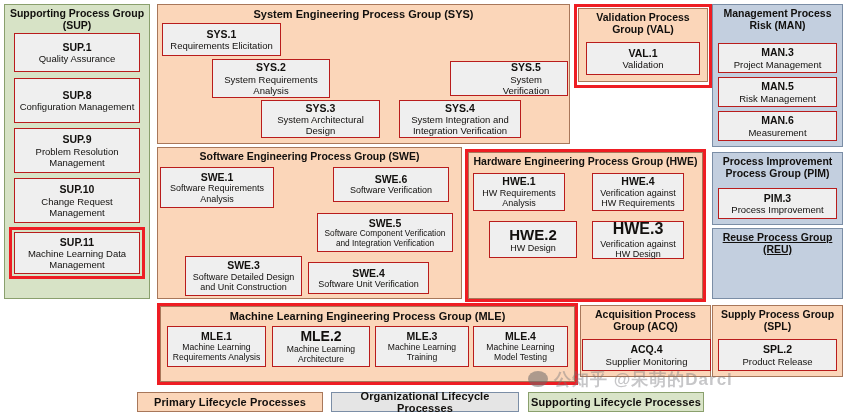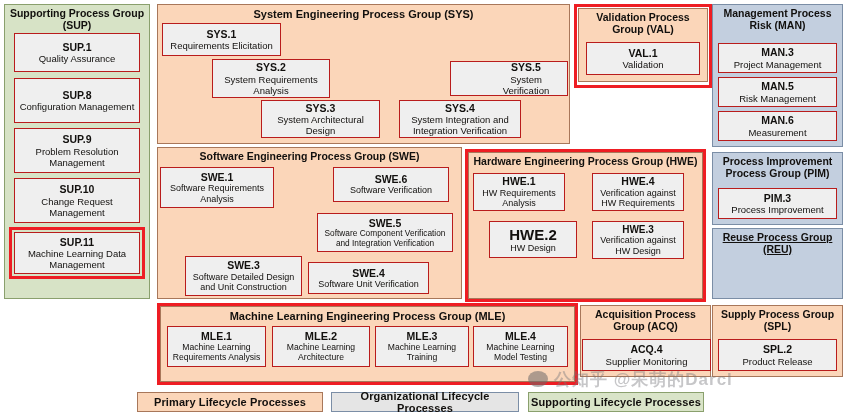--- a/index.html
+++ b/index.html
@@ -207,21 +207,21 @@
   </div>
   <div class="pbox" style="left:473px;top:173px;width:92px;height:38px;font-size:9px;">
     <span class="code" style="font-size:10.5px;">HWE.1</span>
     <span class="name">HW Requirements Analysis</span>
   </div>
   <div class="pbox" style="left:489px;top:221px;width:88px;height:37px;font-size:9px;">
     <span class="code" style="font-size:15px;">HWE.2</span>
     <span class="name">HW Design</span>
   </div>
   <div class="pbox" style="left:592px;top:221px;width:92px;height:38px;font-size:9px;">
-    <span class="code" style="font-size:10px;text-align:right;">HWE.3</span>
+    <span class="code" style="font-size:16px;text-align:right;">HWE.3</span>
     <span class="name">Verification against HW Design</span>
   </div>
   <div class="pbox" style="left:592px;top:173px;width:92px;height:38px;font-size:9px;">
     <span class="code" style="font-size:10.5px;">HWE.4</span>
     <span class="name">Verification against HW Requirements</span>
   </div>
   <div class="redline" style="left:465px;top:149px;width:241px;height:153px;"></div>
 
   <div class="group blue" style="left:712px;top:152px;width:131px;height:73px;">
     <div class="gtitle" style="font-size:10.5px;">Process Improvement Process Group (PIM)</div>
@@ -236,21 +236,21 @@
   </div>
 
   <div class="group peach" style="left:160px;top:306px;width:415px;height:76px;">
     <div class="gtitle" style="font-size:11px;">Machine Learning Engineering Process Group (MLE)</div>
   </div>
   <div class="pbox" style="left:167px;top:326px;width:99px;height:41px;font-size:8.6px;">
     <span class="code" style="font-size:10.5px;">MLE.1</span>
     <span class="name">Machine Learning Requirements Analysis</span>
   </div>
   <div class="pbox" style="left:272px;top:326px;width:98px;height:41px;font-size:8.6px;">
-    <span class="code" style="font-size:11px;">MLE.2</span>
+    <span class="code" style="font-size:14px;">MLE.2</span>
     <span class="name">Machine Learning Architecture</span>
   </div>
   <div class="pbox" style="left:375px;top:326px;width:94px;height:41px;font-size:8.6px;">
     <span class="code" style="font-size:10.5px;">MLE.3</span>
     <span class="name">Machine Learning Training</span>
   </div>
   <div class="pbox" style="left:473px;top:326px;width:95px;height:41px;font-size:8.6px;">
     <span class="code" style="font-size:10.5px;">MLE.4</span>
     <span class="name">Machine Learning Model Testing</span>
   </div>

